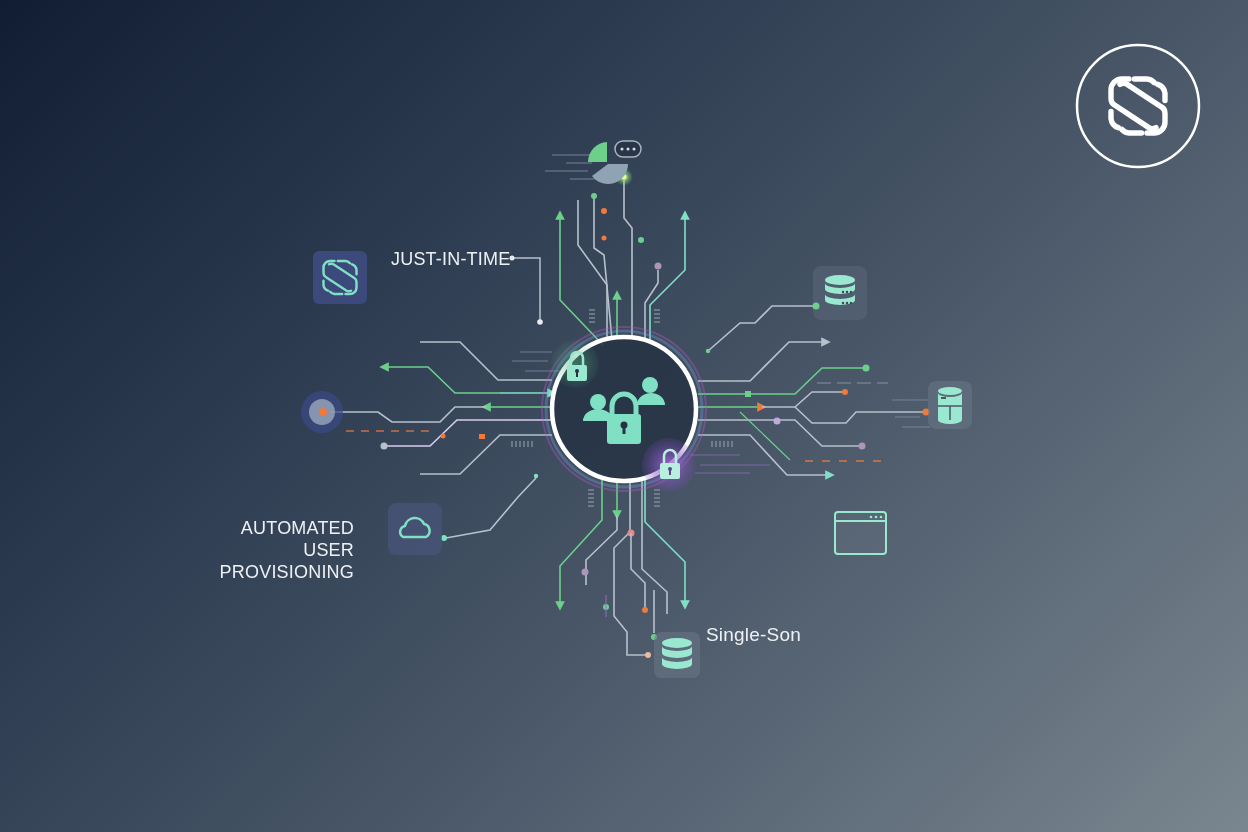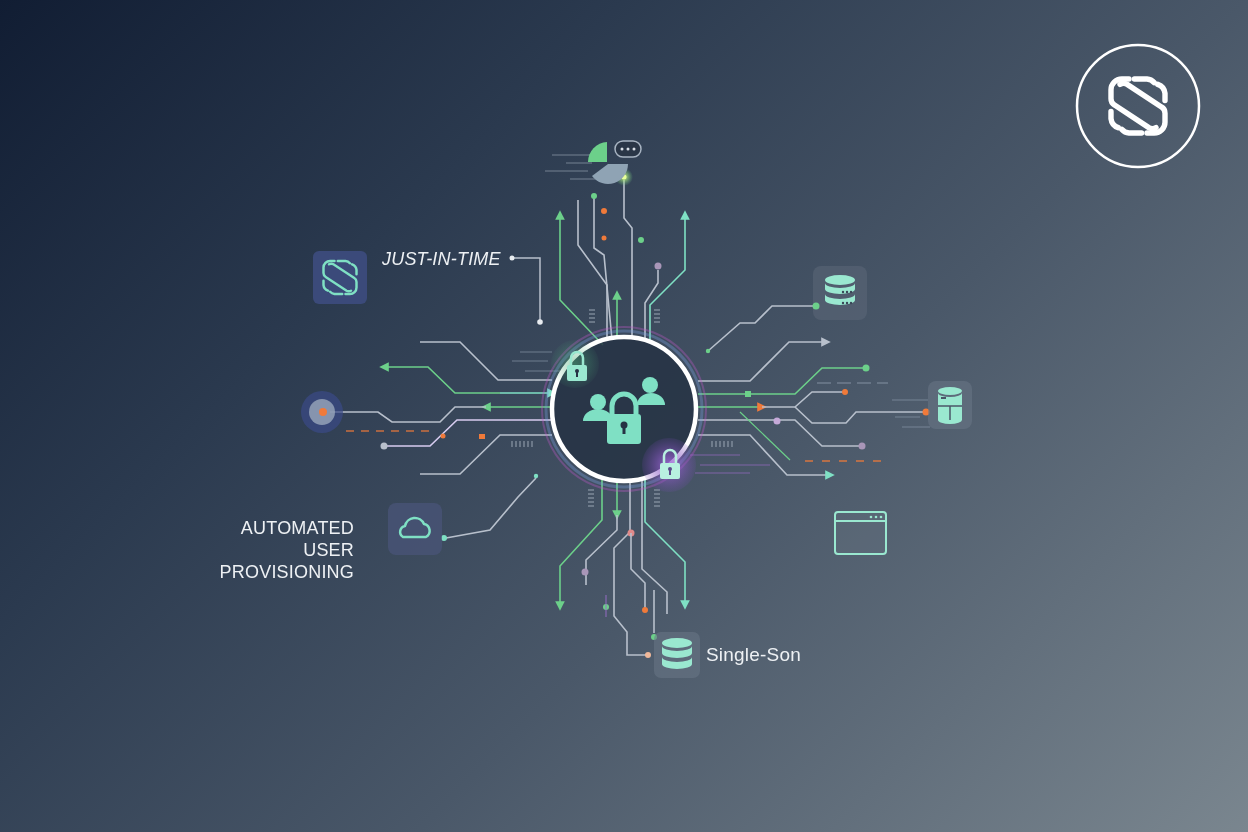--- a/index.html
+++ b/index.html
@@ -258,21 +258,21 @@
       <path d="M-10,-30 L-18,-30 a12,12 0 0 0 -12,12 L-30,-8 a8,8 0 0 0 4,7 L12,24 a8,8 0 0 0 8,0"></path>
       <path d="M10,30 L18,30 a12,12 0 0 0 12,-12 L30,8 a8,8 0 0 0 -4,-7 L-12,-24 a8,8 0 0 0 -8,0"></path>
       <path d="M-4,-30 L10,-30 a12,12 0 0 1 8,4"></path>
       <path d="M4,30 L-10,30 a12,12 0 0 1 -8,-4"></path>
       <path d="M-30,6 L-30,14 a12,12 0 0 0 8,10"></path>
       <path d="M30,-6 L30,-14 a12,12 0 0 0 -8,-10"></path>
     </g>
   </g>
 </svg>
 
-<div class="abs label" style="left:382px; top:249px;font-style:italic;">JUST-IN-TIME</div>
+<div class="abs label" style="left:391px; top:249px;">JUST-IN-TIME</div>
 
 <div class="abs label" style="left:214px; top:517px; width:140px; text-align:right; line-height:22px;">
   <div>AUTOMATED</div>
   <div>USER</div>
   <div>PROVISIONING</div>
 </div>
 
-<div class="abs label" style="left:706px; top:644px; font-size:19px;">Single-Son</div>
+<div class="abs label" style="left:706px; top:624px; font-size:19px;">Single-Son</div>
 
 </body></html>

